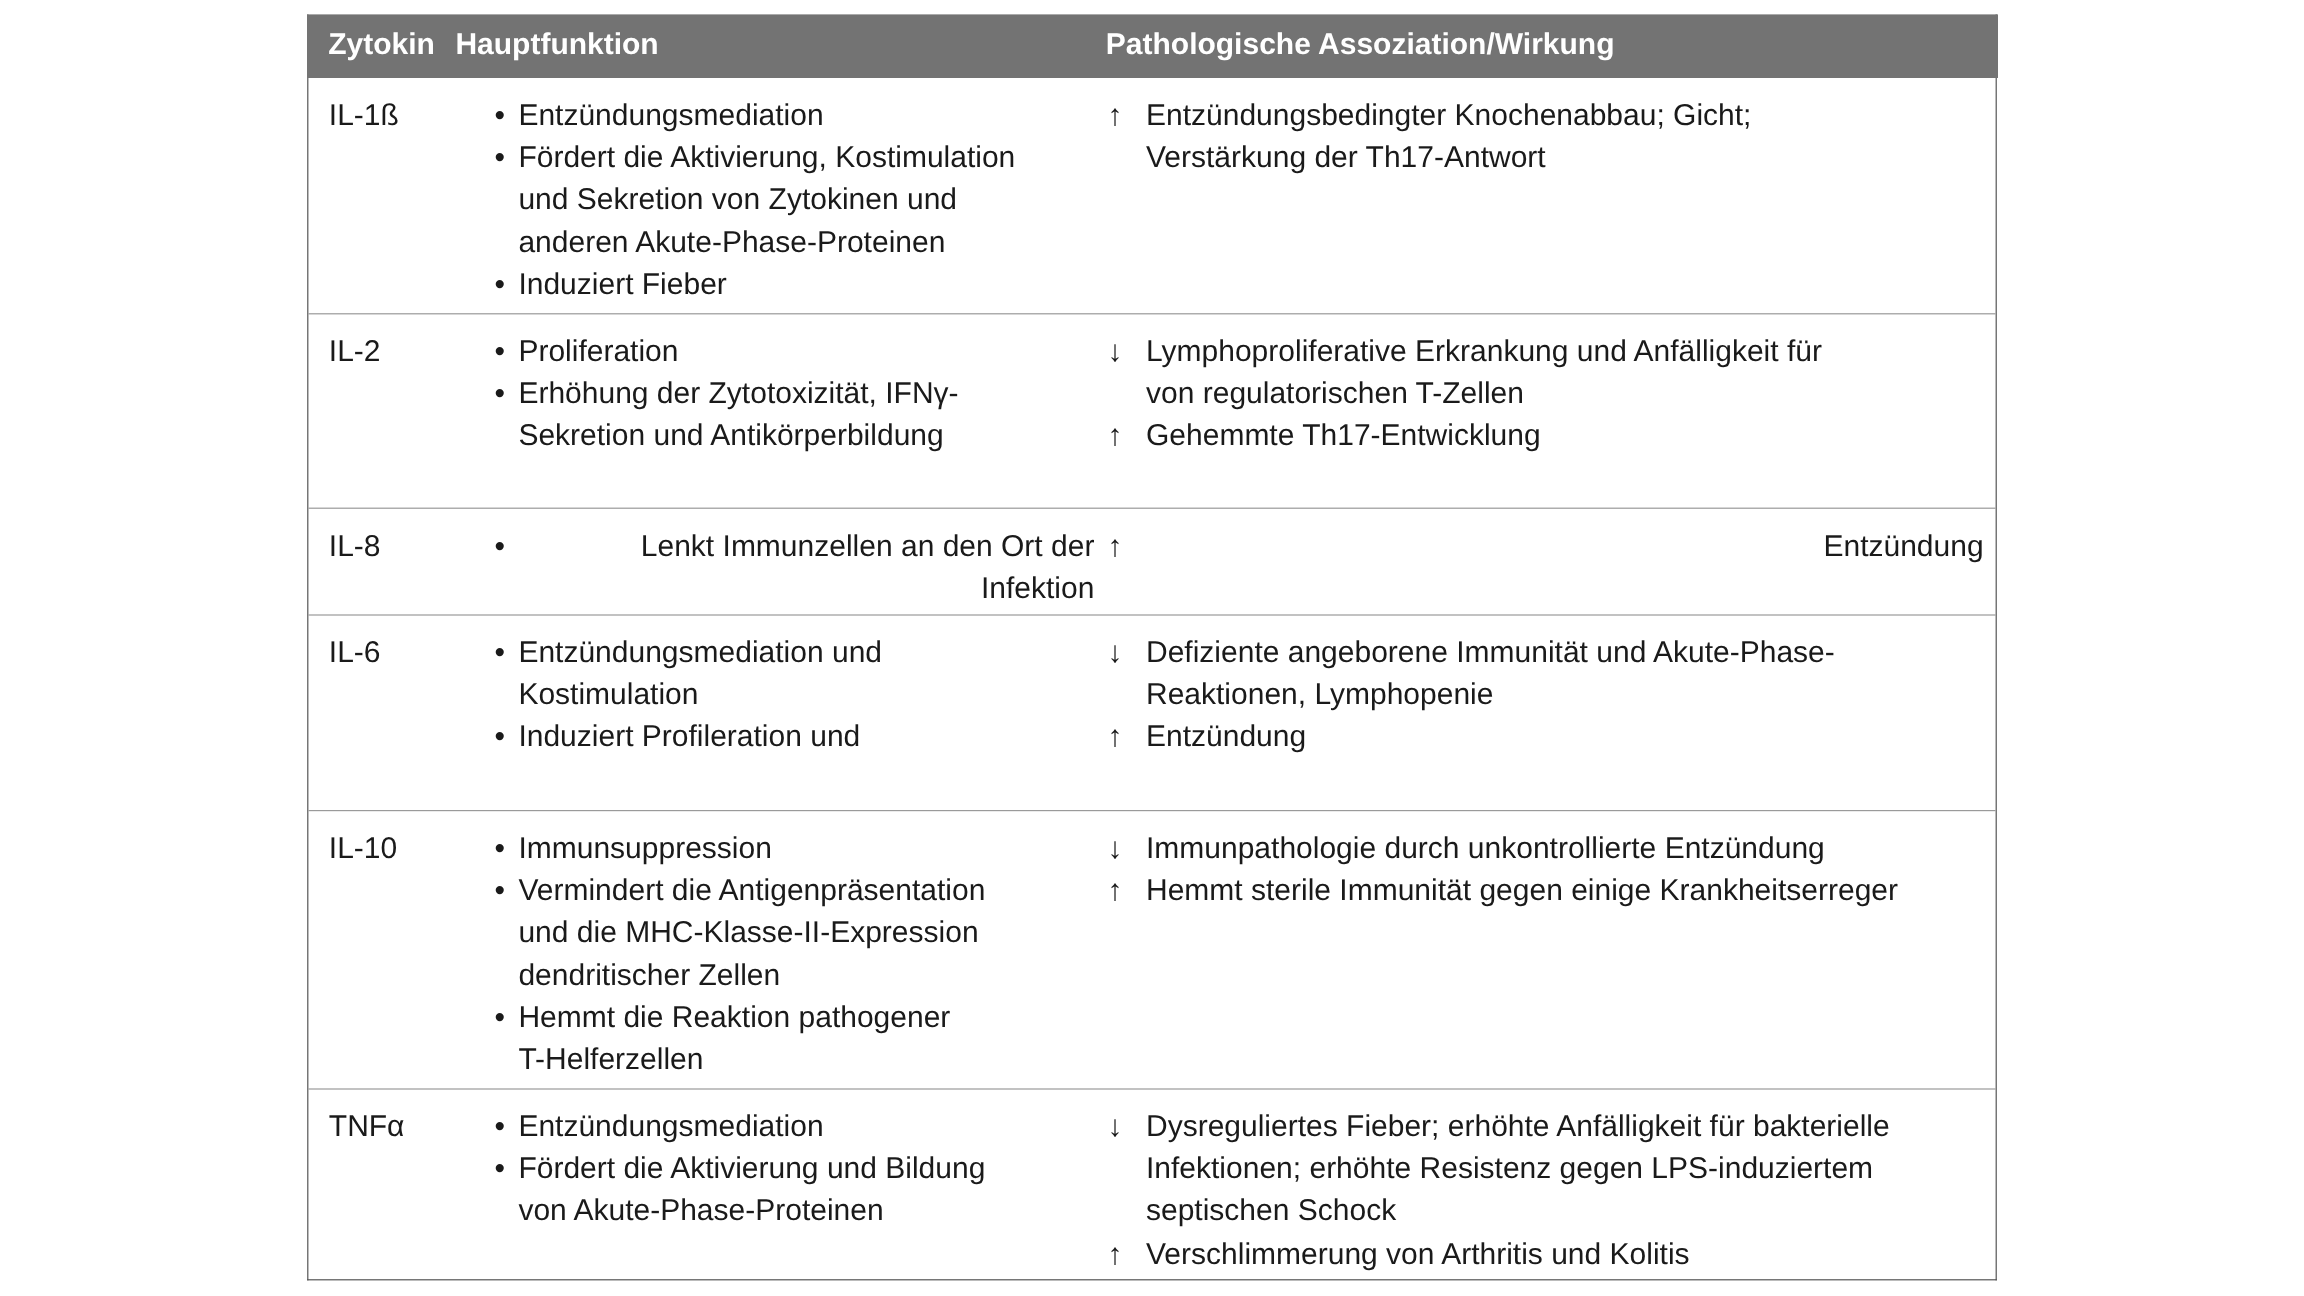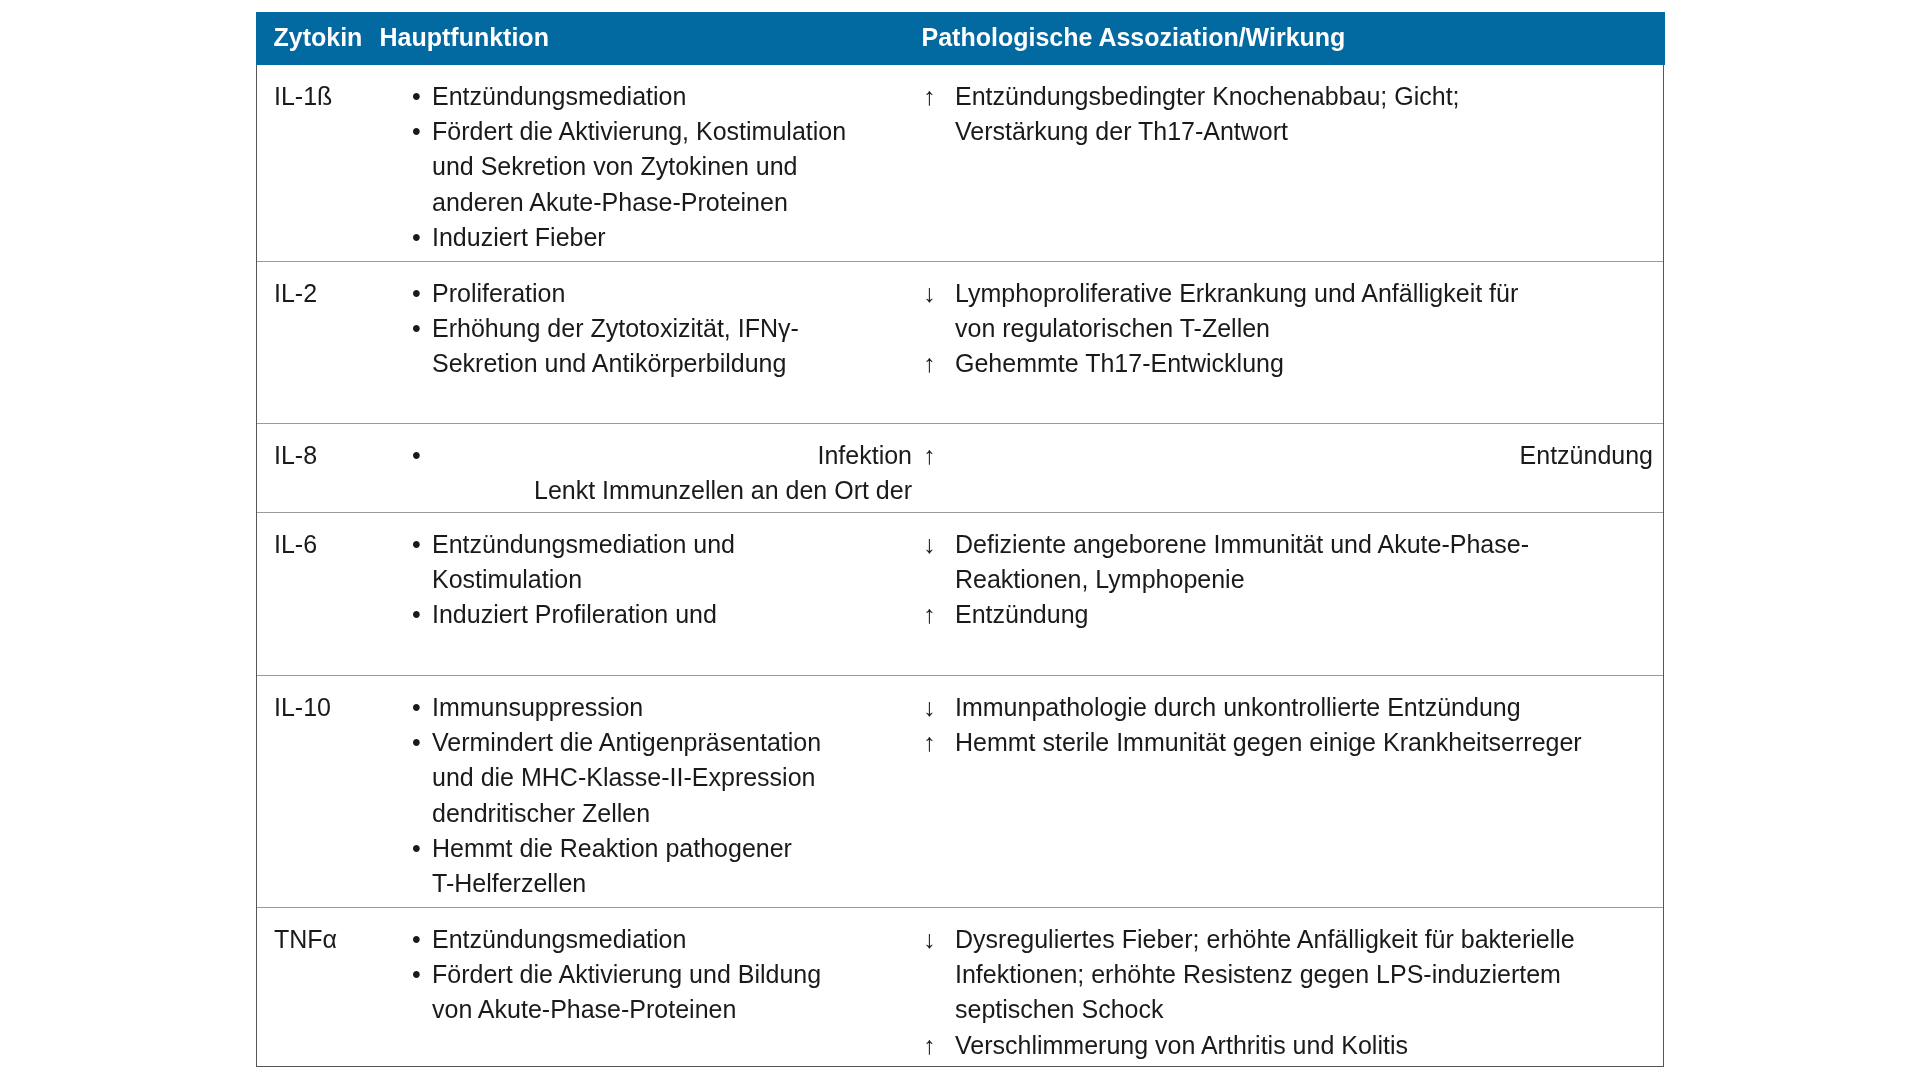--- a/index.html
+++ b/index.html
@@ -1,21 +1,21 @@
 <!DOCTYPE html>
 <html><head>
 <meta charset="utf-8">
 <style>
   html, body { margin:0; padding:0; background:#ffffff; }
   body { width:1920px; height:1080px; position:relative; overflow:hidden;
          font-family:"Liberation Sans", "DejaVu Sans", sans-serif; color:#1a1a1a; }
   .tbl { position:absolute; left:256px; top:12px; width:1408px; height:1055px;
          border-left:1.5px solid #555; border-right:1.5px solid #555; border-bottom:1.5px solid #555;
          box-sizing:border-box; }
-  .hdr { position:absolute; left:-1.5px; right:-1.5px; top:0; height:53px; background:#0369a1; color:#fff;
+  .hdr { position:absolute; left:-1.5px; right:-1.5px; top:0; height:53px; background:#737373; color:#fff;
          font-size:25px; font-weight:bold; }
   .hdr span { position:absolute; top:11px; white-space:nowrap; }
   .row { position:absolute; left:0; right:0; border-top:1.5px solid #9a9a9a; box-sizing:border-box; }
   .row:first-of-type { border-top:none; }
   .cell { position:absolute; top:14px; font-size:25px; line-height:35.2px; }
   .c0 { left:17px; }
   .c1 { left:155px; width:500px; }
   .c2 { left:666px; width:730px; }
   .item { position:relative; padding-left:20px; }
   .bullet { position:absolute; left:0; top:0; }
@@ -81,22 +81,22 @@
           <span class="arrow">↑</span>
           <div>Gehemmte Th17-Entwicklung</div>
         </div>
       </div>
     </div>
     <div class="row" style="top: 411px; height: 90px; text-align: right;">
       <div class="cell c0">IL-8</div>
       <div class="cell c1">
         <div class="item">
           <span class="bullet">•</span>
+          <div>Lenkt Immunzellen an den Ort der</div>
           <div>Infektion</div>
-          <div>Lenkt Immunzellen an den Ort der</div>
         </div>
       </div>
       <div class="cell c2">
         <div class="eff">
           <span class="arrow">↑</span>
           <div>Entzündung</div>
         </div>
       </div>
     </div>
     <div class="row" style="top: 500px; height: 162px;">

